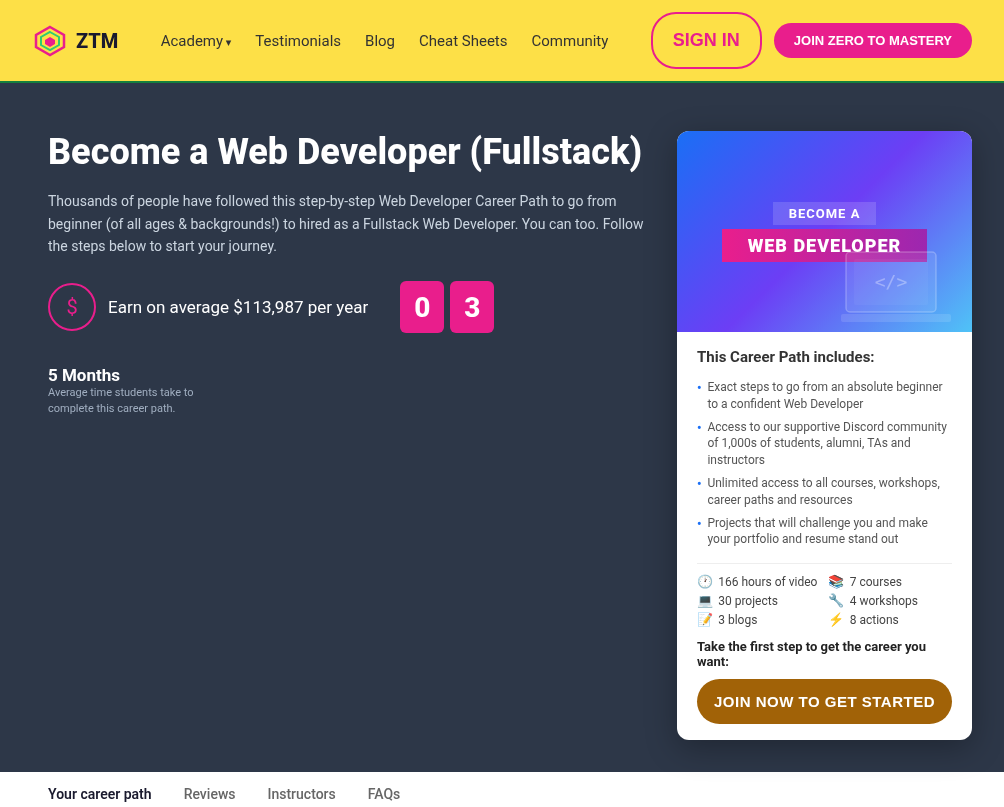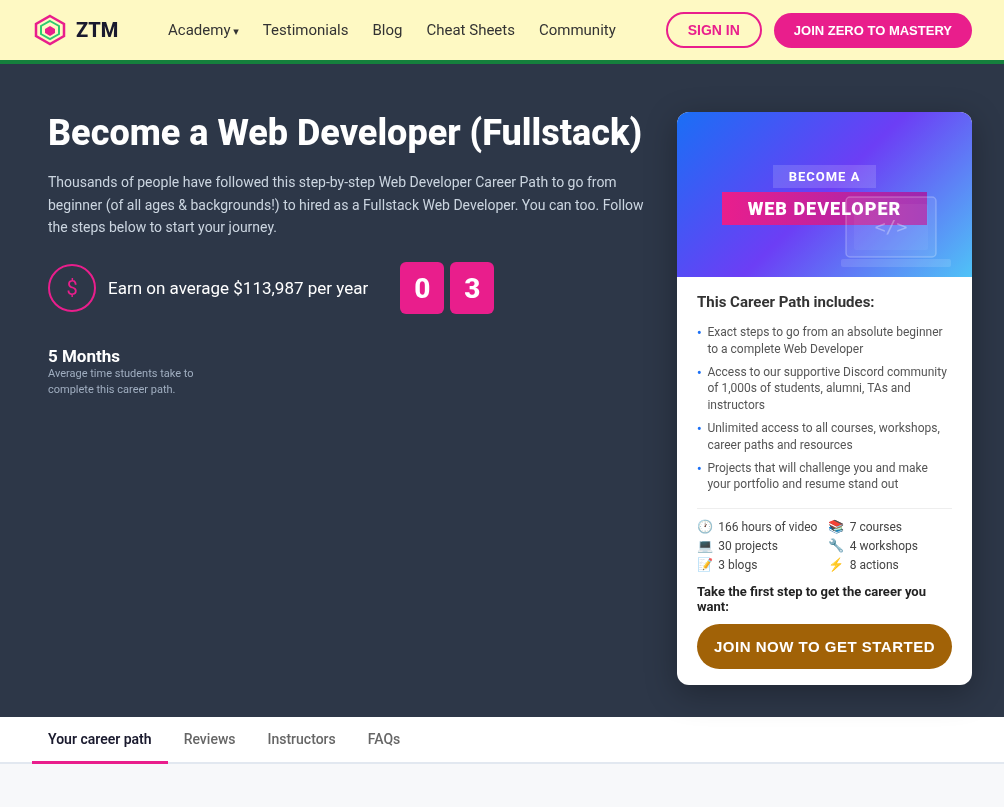--- a/index.html
+++ b/index.html
@@ -1,32 +1,32 @@
 <!DOCTYPE html>
 <html><head>
   <meta charset="utf-8">
   <style>
     * { box-sizing: border-box; margin: 0; padding: 0; }
     body { font-family: -apple-system, BlinkMacSystemFont, 'Segoe UI', Roboto, sans-serif; background: #fff; color: #333; }
 
     
     nav {
       display: flex; align-items: center; justify-content: space-between;
-      padding: 12px 32px; background: #fef9c3; border-bottom: 4px solid #15803d;
+      padding: 12px 32px; background: #fde047; border-bottom: 2px solid #15803d;
       position: sticky; top: 0; z-index: 100;
     }
     .nav-logo { display: flex; align-items: center; gap: 8px; text-decoration: none; }
     .nav-logo-text { font-weight: 800; font-size: 20px; color: #1a1a2e; }
     .nav-links { display: flex; align-items: center; gap: 24px; }
     .nav-links a { text-decoration: none; color: #333; font-size: 15px; }
     .nav-links a.has-arrow::after { content: ' ▾'; font-size: 11px; }
     .nav-buttons { display: flex; align-items: center; gap: 12px; }
     .btn-signin {
       border: 2px solid #e91e8c; color: #e91e8c; background: transparent;
-      padding: 8px 20px; border-radius: 25px; font-size: 14px; font-weight: 600; cursor: pointer;
+      padding: 16px 20px; border-radius: 25px; font-size: 18px; font-weight: 600; cursor: pointer;
     }
     .btn-join-nav {
       background: #e91e8c; color: #fff; border: none;
       padding: 10px 20px; border-radius: 25px; font-size: 13px; font-weight: 700; cursor: pointer;
     }
 
     
     .hero {
       background: #2d3748; color: #fff; padding: 48px 32px 32px 48px;
       display: flex; gap: 32px; align-items: flex-start;
@@ -53,21 +53,21 @@
     .stat-months small { font-size: 11px; color: #a0aec0; max-width: 180px; display: block; line-height: 1.4; }
 
     
     .hero-right { width: 295px; flex-shrink: 0; }
     .hero-card {
       background: #fff; border-radius: 12px; overflow: hidden;
       box-shadow: 0 8px 32px rgba(0,0,0,0.3); color: #333;
     }
     .hero-card-image {
       background: linear-gradient(135deg, #1a6ff5 0%, #6c3ef5 50%, #4fc3f7 100%);
-      height: 165px; position: relative; display: flex; align-items: center; justify-content: center; overflow: hidden;
+      height: 201px; position: relative; display: flex; align-items: center; justify-content: center; overflow: hidden;
     }
     .hero-card-image-overlay {
       position: absolute; top: 0; left: 0; right: 0; bottom: 0;
       display: flex; flex-direction: column; align-items: center; justify-content: center;
     }
     .become-a-text {
       background: rgba(255,255,255,0.15); color: #fff; font-size: 13px; font-weight: 700;
       padding: 4px 16px; letter-spacing: 1px; text-align: center;
     }
     .web-dev-text {
@@ -180,21 +180,21 @@
           <rect x="10" y="10" width="90" height="60" rx="4" fill="rgba(255,255,255,0.15)" stroke="rgba(255,255,255,0.4)" stroke-width="1.5"></rect>
           <rect x="18" y="17" width="74" height="46" rx="2" fill="rgba(255,255,255,0.08)"></rect>
           <rect x="5" y="72" width="110" height="8" rx="2" fill="rgba(255,255,255,0.2)"></rect>
           <text x="55" y="46" text-anchor="middle" fill="rgba(255,255,255,0.6)" font-size="18" font-family="monospace">&lt;/&gt;</text>
         </svg>
       </div>
       <div class="hero-card-body">
         <div class="hero-card-title">This Career Path includes:</div>
         <ul class="hero-card-list">
           <li>
-              <span>Exact steps to go from an absolute beginner to a complete Web Developer</span>
+              <span>Exact steps to go from an absolute beginner to a confident Web Developer</span>
             </li>
           <li>
               <span>Access to our supportive Discord community of 1,000s of students, alumni, TAs and instructors</span>
             </li>
           <li>
               <span>Unlimited access to all courses, workshops, career paths and resources</span>
             </li>
           <li>
               <span>Projects that will challenge you and make your portfolio and resume stand out</span>
             </li>

